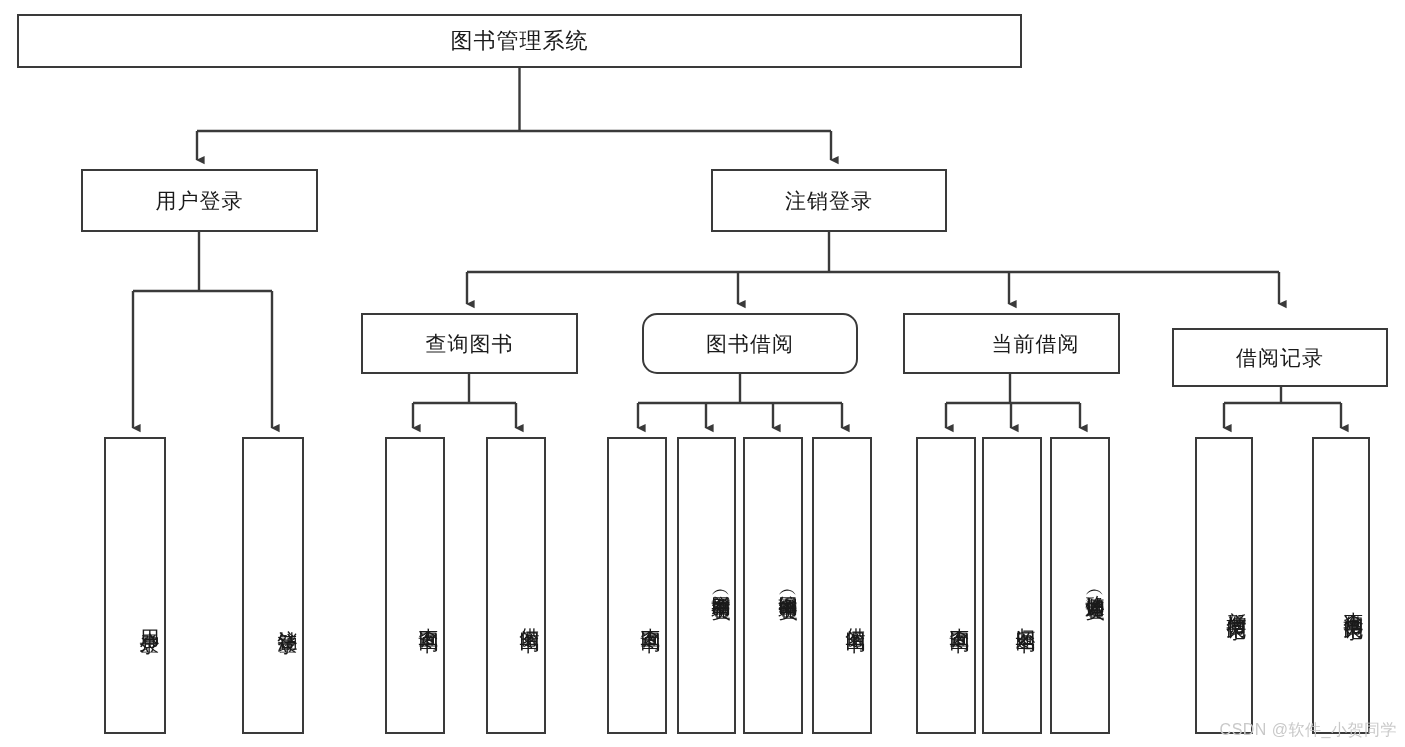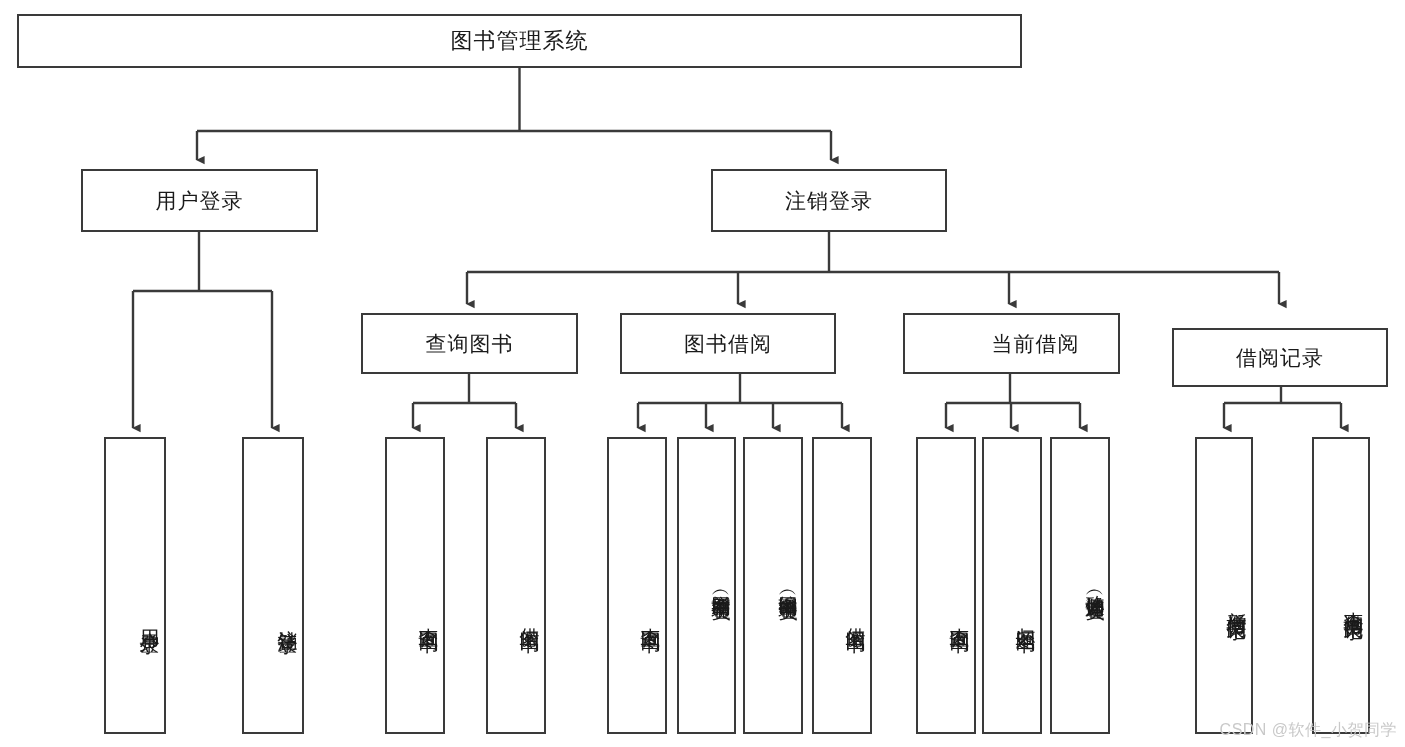--- a/index.html
+++ b/index.html
@@ -128,21 +128,21 @@
   </svg>
 
   <div class="node horizontal" id="root-node" style="left:17px; top:14px; width:1005px; height:54px;">图书管理系统</div>
 
   <div class="node horizontal" style="left:81px; top:169px; width:237px; height:63px;">用户登录</div>
 
   <div class="node horizontal" style="left:711px; top:169px; width:236px; height:63px;">注销登录</div>
 
   <div class="node horizontal" style="left:361px; top:313px; width:217px; height:61px;">查询图书</div>
 
-  <div class="node horizontal" style="left:620px; top:313px; width:216px; height:61px;">图书借阅</div>
+  <div class="node horizontal" style="left:642px; top:313px; width:216px; height:61px;border-radius:15px;">图书借阅</div>
 
   <div class="node horizontal" style="left:903px; top:313px; width:217px; height:61px;padding-left:48px;">当前借阅</div>
 
   <div class="node horizontal" style="left:1172px; top:328px; width:216px; height:59px;">借阅记录</div>
 
   <div class="node vertical" style="left:104px; top:437px; width:62px; height:297px; padding-top:70px;">用户登录</div>
 
   <div class="node vertical" style="left:242px; top:437px; width:62px; height:297px; padding-top:70px;">注销登录</div>
 
   <div class="node vertical" style="left:385px; top:437px; width:60px; height:297px; padding-top:66px;">查询图书</div>

